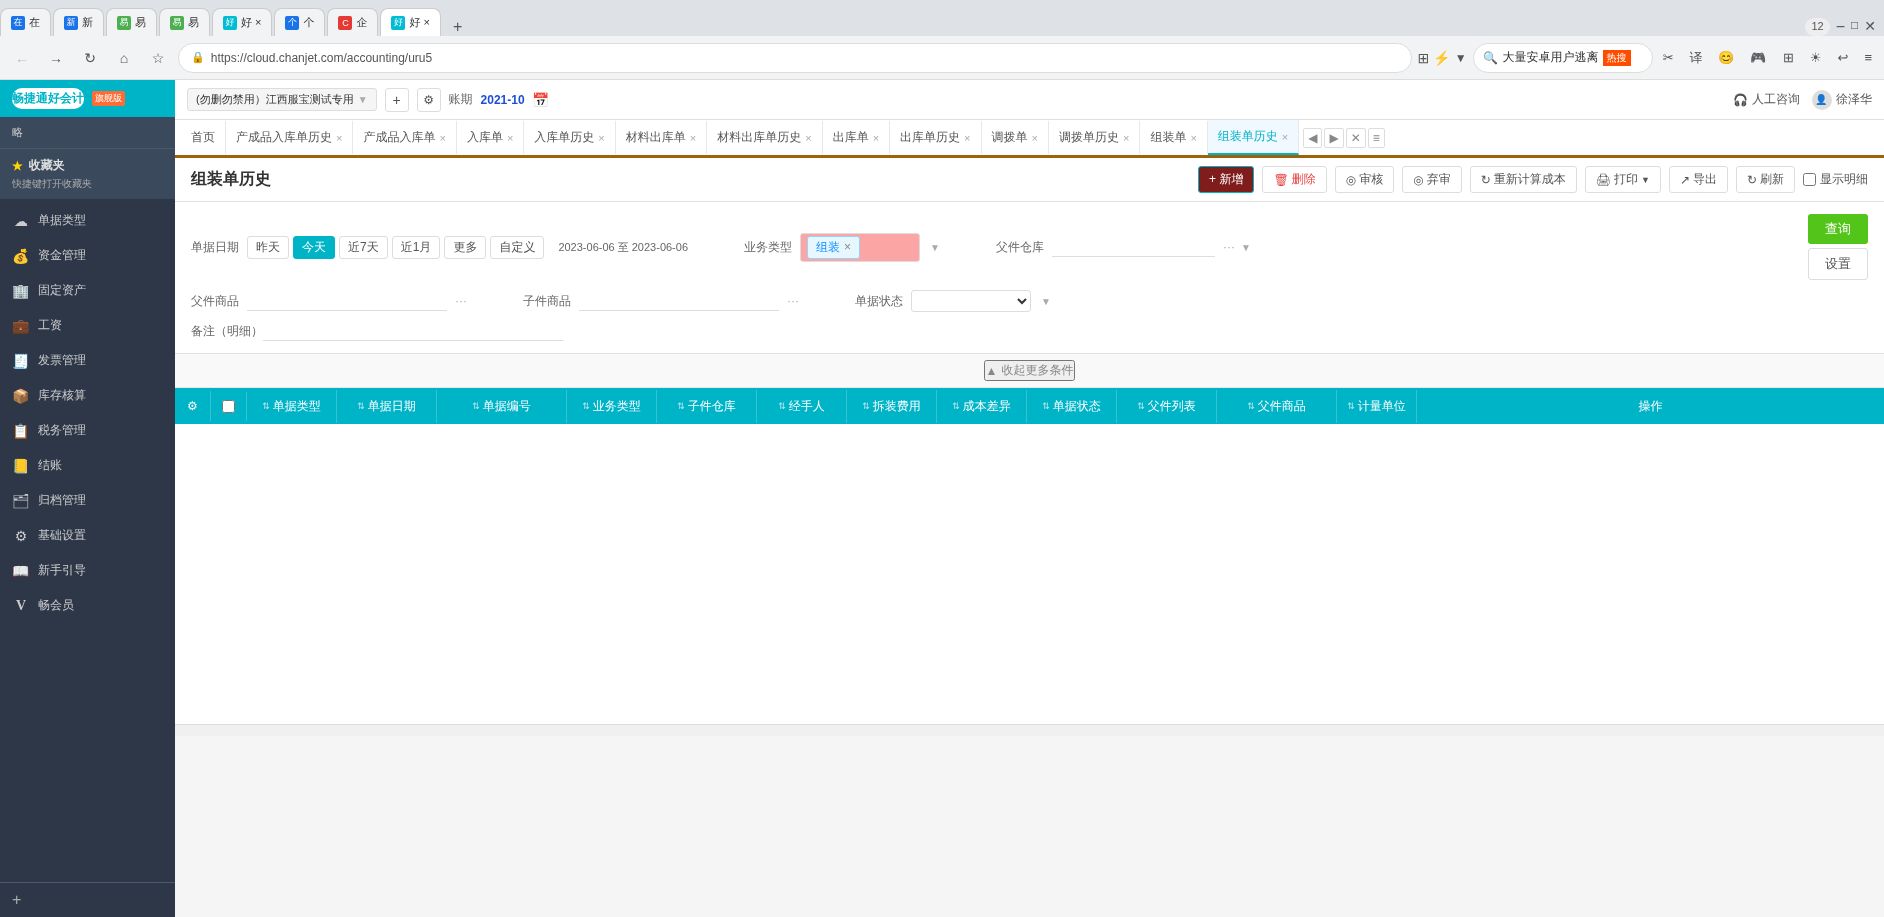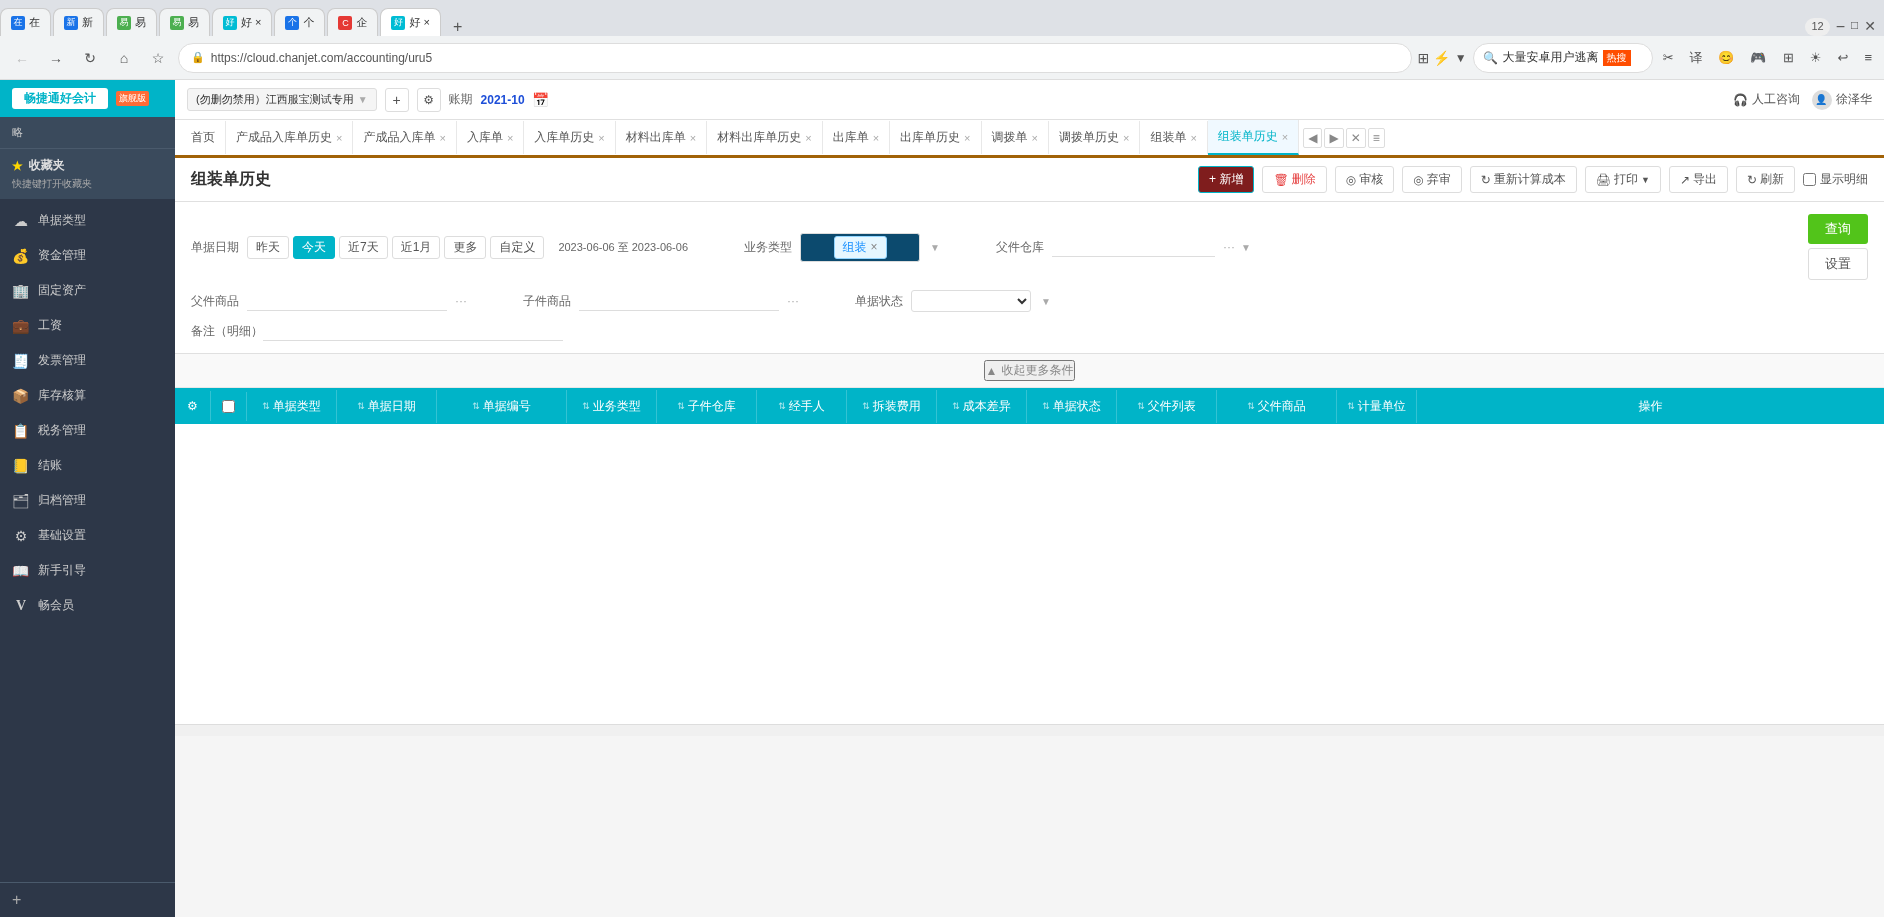--- a/index.html
+++ b/index.html
@@ -196,21 +196,21 @@
       <span class="toolbar-icon-btn">↩</span>
       <span class="toolbar-icon-btn">≡</span>
     </div>
   </div>
 </div>
 
 <div class="app-container">
 
   <div class="sidebar">
     <div class="sidebar-header">
-      <div style="background:#fff;border-radius:3px;padding:2px 12px;display:flex;align-items:center;">
+      <div style="background:#fff;border-radius:10px;padding:2px 0;display:flex;align-items:center;">
         <span style="color:#00b4c8;font-size:12px;font-weight:bold;">畅捷通好会计</span>
       </div>
       <span style="background:#ff6b35;color:#fff;font-size:9px;padding:1px 3px;border-radius:2px;">旗舰版</span>
     </div>
     <div class="sidebar-account">
       <div class="sidebar-account-name">
         <span>略</span>
       </div>
     </div>
     <div class="sidebar-favorites">
@@ -415,21 +415,21 @@
               <button class="date-btn">近7天</button>
               <button class="date-btn">近1月</button>
               <button class="date-btn">更多</button>
               <button class="date-btn">自定义</button>
             </div>
             <span class="date-range">2023-06-06 至 2023-06-06</span>
           </div>
 
           <div style="display:flex;align-items:center;gap:6px;margin-left:40px;">
             <span class="filter-label">业务类型</span>
-            <div style="display:flex;align-items:center;border:1px solid #ddd;border-radius:3px;padding:2px 6px;min-width:120px;background:#0c4a6e;justify-content:center;">
+            <div style="display:flex;align-items:center;border:1px solid #ddd;border-radius:3px;padding:2px 6px;min-width:120px;background:#fca5a5;">
               <span class="filter-tag">
                 <span>组装</span>
                 <span class="tag-close">×</span>
               </span>
             </div>
             <span class="dropdown-arrow" style="cursor:pointer;">▼</span>
           </div>
 
           <div style="display:flex;align-items:center;gap:6px;margin-left:40px;">
             <span class="filter-label">父件仓库</span>

